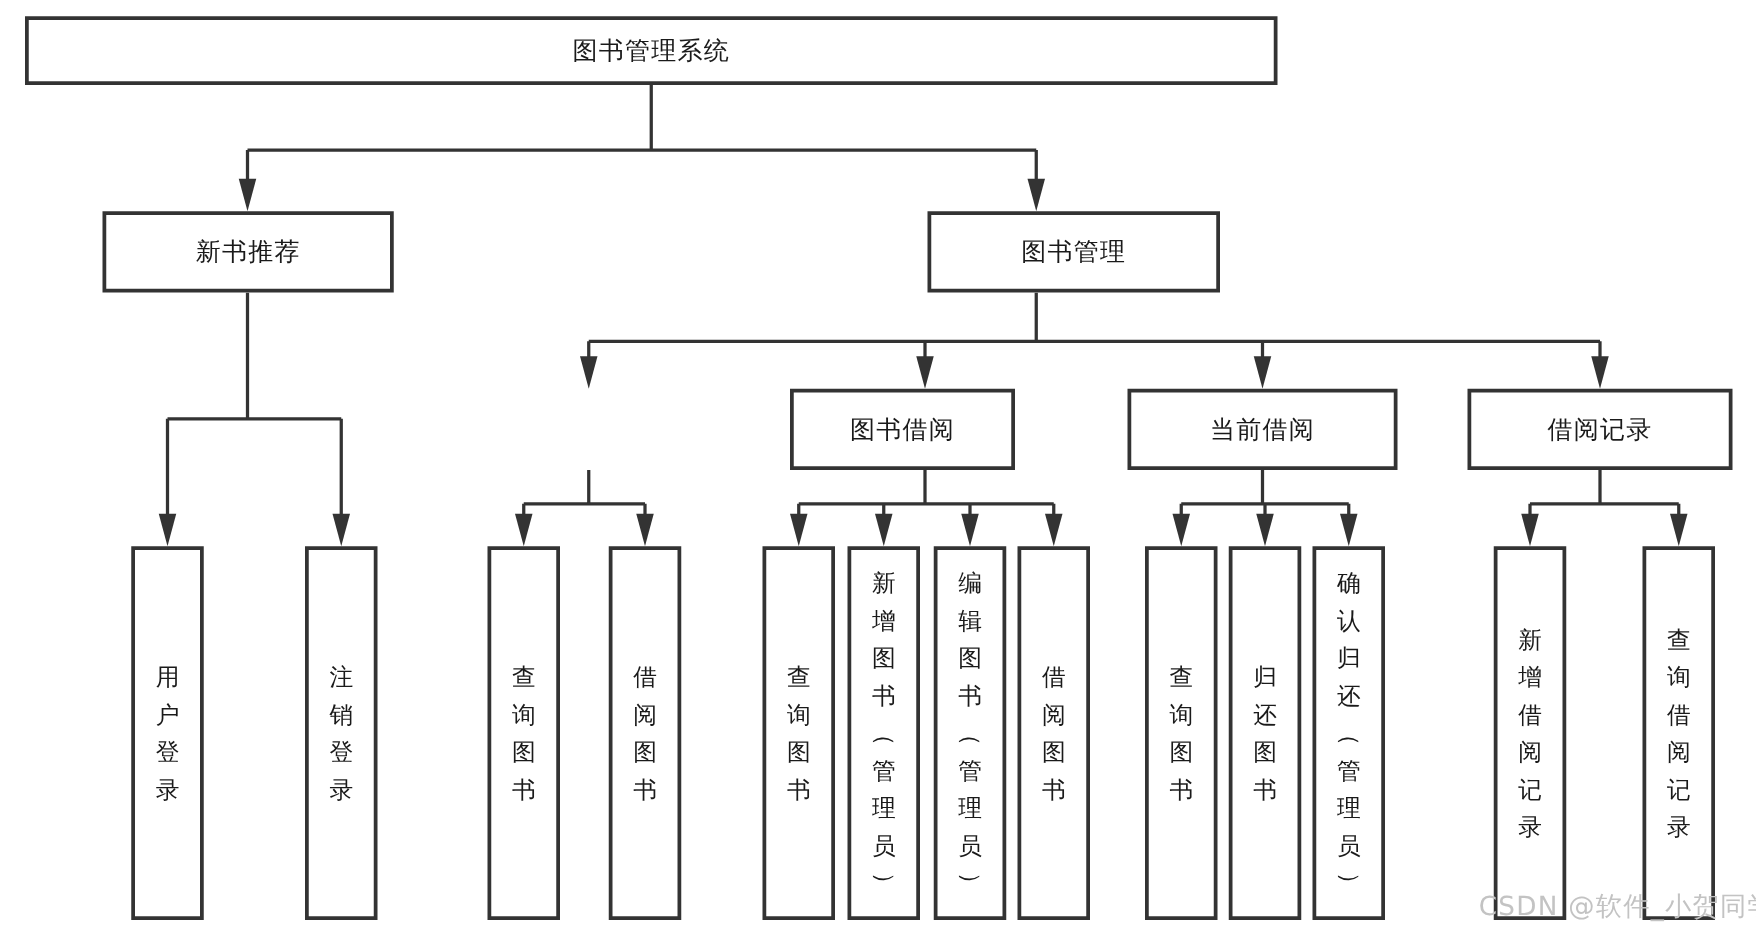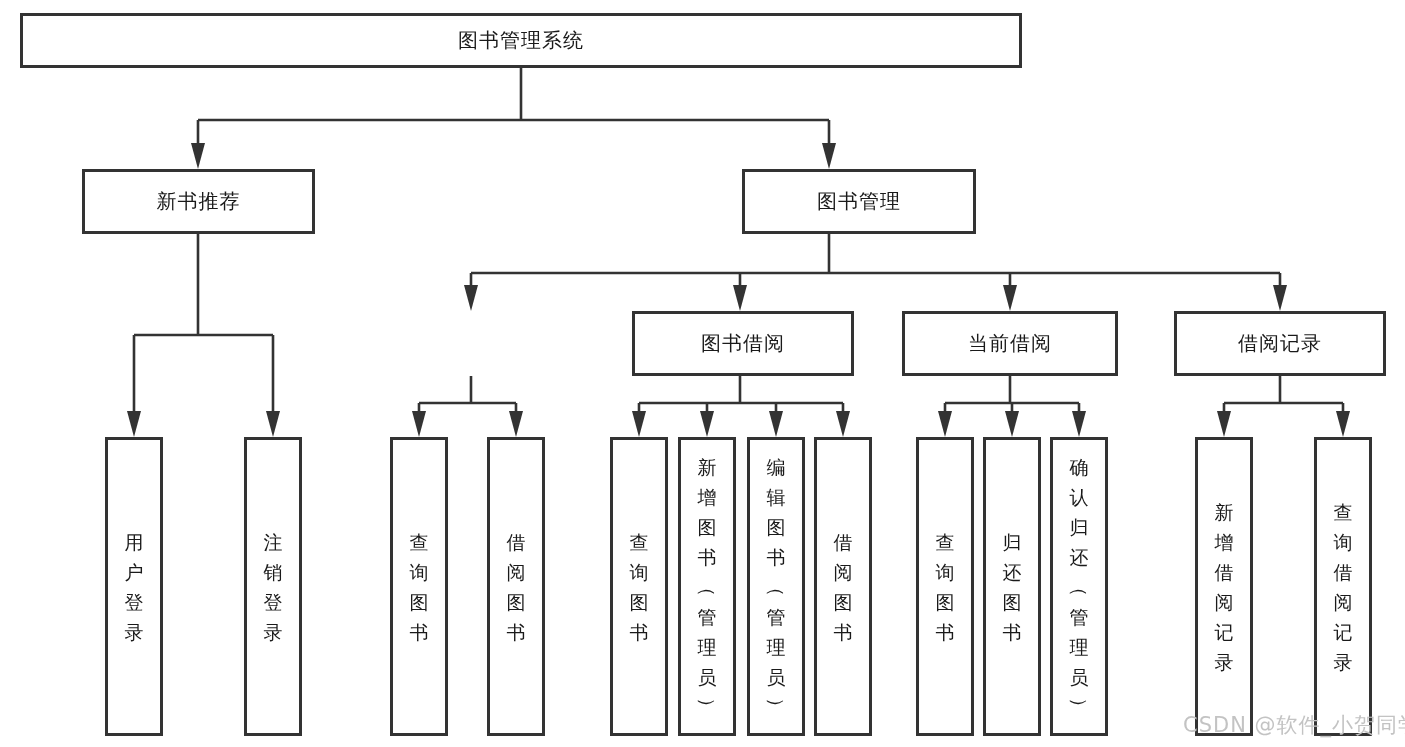--- a/index.html
+++ b/index.html
@@ -84,21 +84,21 @@
     <span>图书管理系统</span>
   </div>
 
   <div class="node" style="left:82px;top:169px;width:233px;height:65px;">
     <span>新书推荐</span>
   </div>
   <div class="node" style="left:712px;top:169px;width:234px;height:65px;margin-left:30px;">
     <span>图书管理</span>
   </div>
 
-  <div class="node" style="left:632px;top:311px;width:222px;height:65px;">
+  <div class="node" style="left:632px;top:311px;width:180px;height:65px;">
     <span>图书借阅</span>
   </div>
   <div class="node" style="left:902px;top:311px;width:216px;height:65px;">
     <span>当前借阅</span>
   </div>
   <div class="node" style="left:1174px;top:311px;width:212px;height:65px;">
     <span>借阅记录</span>
   </div>
 
   <div class="vnode" style="left:105px;">

